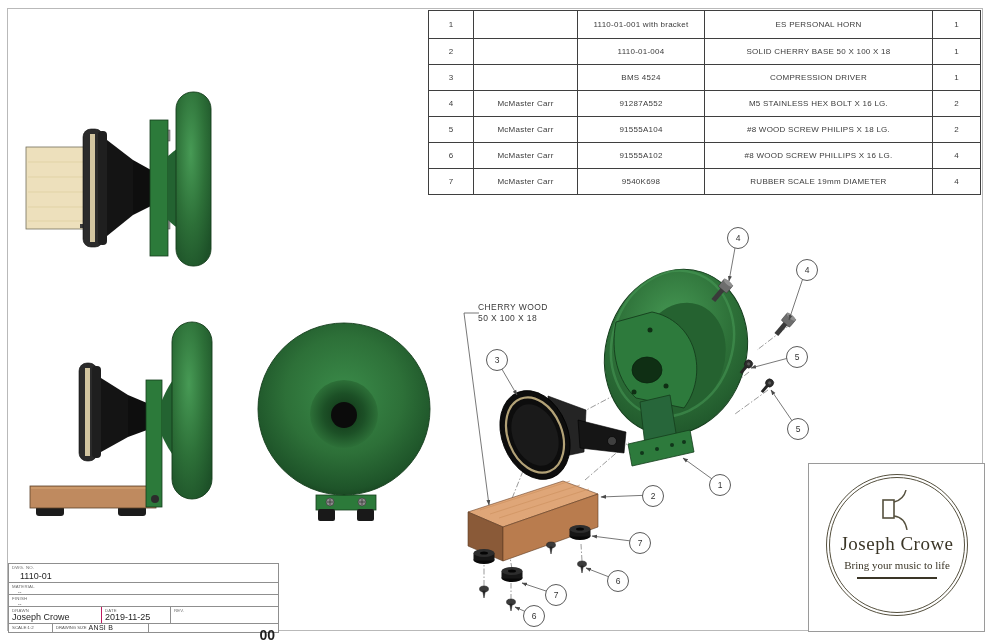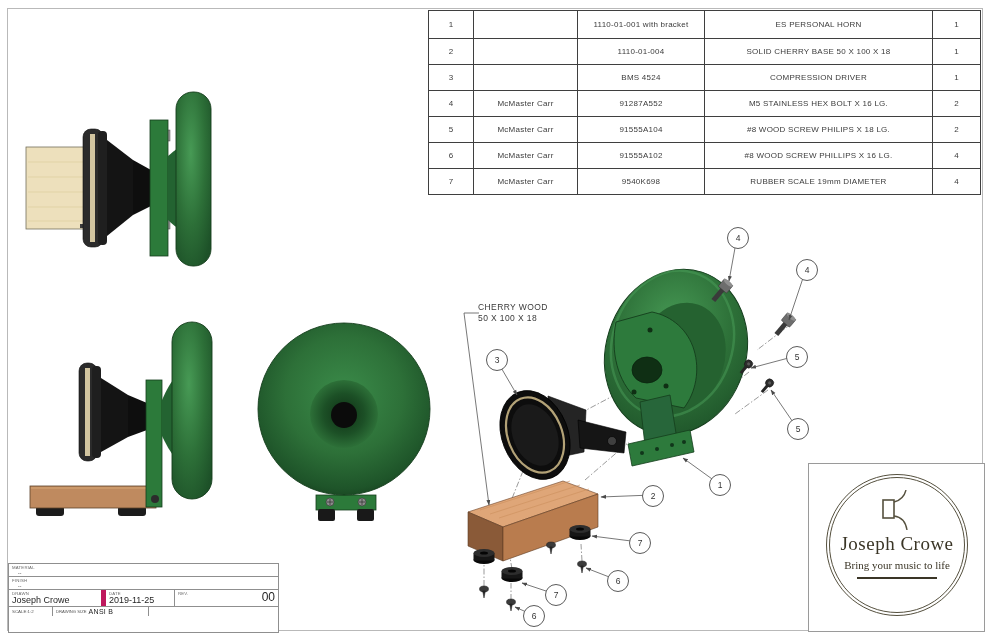--- a/index.html
+++ b/index.html
@@ -32,23 +32,23 @@
     line-height:1.3;color:#555;}
   .tb-prop b{display:block;font-size:4.6px;color:#444;}
   .tb-right{flex:1;display:flex;flex-direction:column;}
   .tb-row{position:relative;border-bottom:1px solid #8f8f8f;}
   .tb-row:last-child{border-bottom:none;}
   .tb-label{position:absolute;top:1px;left:3px;font-size:4.3px;color:#6a6a6a;letter-spacing:.2px;}
   .r-dwg{height:19px;} .r-dwg .val{position:absolute;left:11px;top:7px;font-size:9px;color:#1f1f1f;}
   .r-mat,.r-fin{height:12px;} .r-mat .val,.r-fin .val{position:absolute;left:9px;top:6px;font-size:5px;color:#444;}
   .r-drawn{height:16px;display:flex;}
   .r-drawn .cell{position:relative;height:100%;}
-  .c-drawn{width:92px;} .c-date{width:68px;border-left:5px solid #be185d;} .c-rev{flex:1;border-left:1px solid #8f8f8f;}
+  .c-drawn{width:92px;} .c-date{width:68px;border-left:1px solid #be185d;} .c-rev{flex:1;border-left:1px solid #8f8f8f;}
   .c-drawn .val,.c-date .val{position:absolute;left:3px;top:5px;font-size:9px;color:#1f1f1f;white-space:nowrap;}
-  .c-rev .val{position:absolute;right:3px;top:0;font-size:12px;color:#1f1f1f;}
+  .c-rev .val{position:absolute;right:3px;top:20px;font-size:14px;color:#1f1f1f;font-weight:bold;}
   .r-scale{height:9px;display:flex;}
   .r-scale .cell{position:relative;height:100%;display:flex;align-items:center;}
   .c-scale{width:40px;padding-left:3px;font-size:4.4px;color:#555;}
   .c-size{width:92px;border-left:1px solid #8f8f8f;padding-left:3px;font-size:4.2px;color:#555;}
   .c-size .big{font-size:7px;color:#222;margin-left:2px;letter-spacing:.3px;}
   .c-blank{flex:1;border-left:1px solid #8f8f8f;}
 
   
   .logo-box{position:absolute;left:808px;top:463px;width:175px;height:167px;border:1px solid #9a9a9a;z-index:4;background:#fff;}
   .logo-circle{position:absolute;left:17px;top:10px;width:140px;height:140px;border:1.5px solid #55503e;border-radius:50%;}
@@ -351,20 +351,24 @@
   <div class="balloon" style="left:486px;top:349px">3</div>
   <div class="balloon" style="left:709px;top:474px">1</div>
   <div class="balloon" style="left:642px;top:485px">2</div>
   <div class="balloon" style="left:629px;top:532px">7</div>
   <div class="balloon" style="left:607px;top:570px">6</div>
   <div class="balloon" style="left:545px;top:584px">7</div>
   <div class="balloon" style="left:523px;top:605px">6</div>
 
   <div class="title-block">
     <div class="tb-right">
+      <div class="tb-row r-dwg">
+        <span class="tb-label">DWG. NO.</span>
+        <span class="val">1110-01</span>
+      </div>
       <div class="tb-row r-mat">
         <span class="tb-label">MATERIAL</span>
         <span class="val">--</span>
       </div>
       <div class="tb-row r-fin">
         <span class="tb-label">FINISH</span>
         <span class="val">--</span>
       </div>
       <div class="tb-row r-drawn">
         <div class="cell c-drawn">

